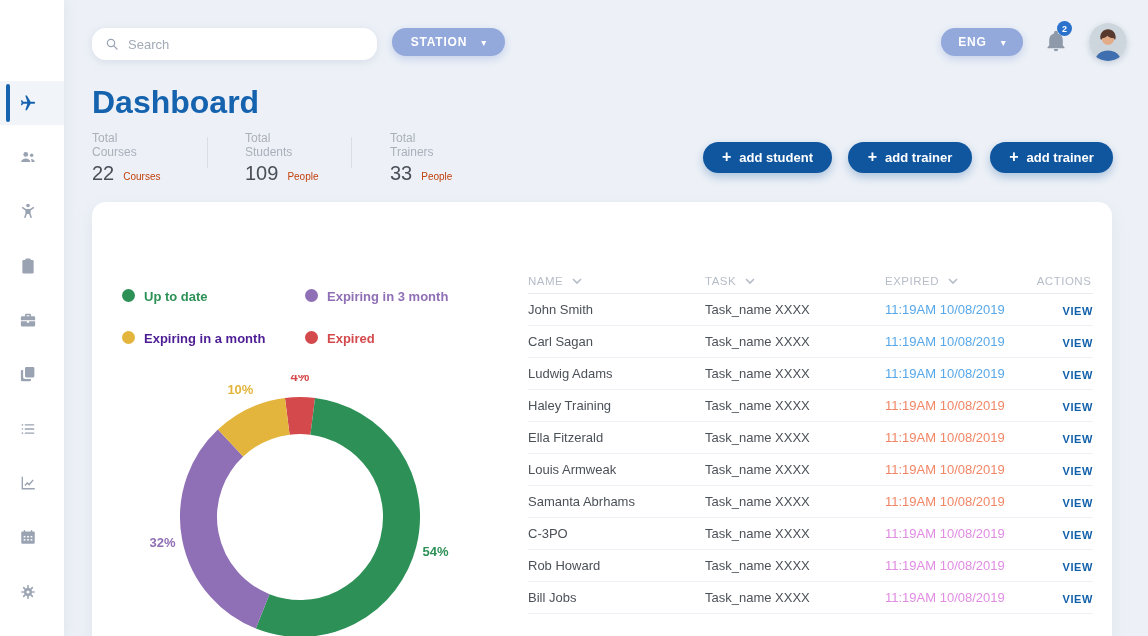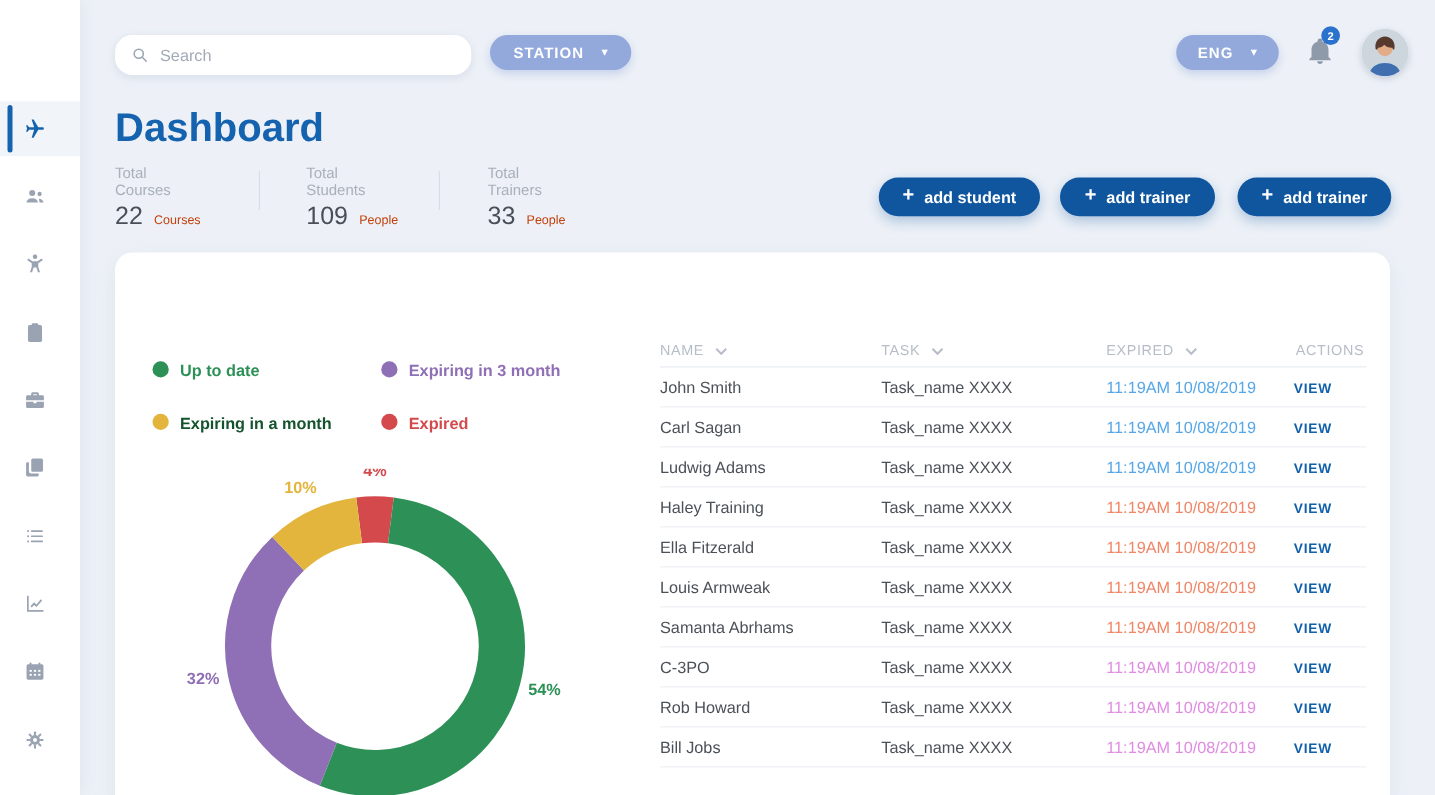--- a/index.html
+++ b/index.html
@@ -67,21 +67,21 @@
   
   .table { position:absolute; left:436px; top:66px; width:565px; }
   .thead { display:grid; grid-template-columns:177px 180px 150px 58px; height:26px; align-items:center;
            border-bottom:1px solid #e8ecf1; }
   .th { font-size:11.5px; color:#b6bdc8; letter-spacing:.5px; display:flex; align-items:center; gap:9px; cursor:pointer; }
   .th.actions { justify-content:center; cursor:default; }
   .trow { display:grid; grid-template-columns:177px 180px 150px 58px; height:32px; align-items:center;
           border-bottom:1px solid #eef1f5; }
   .c-name, .c-task { font-size:13px; color:#4b5158; }
   .c-exp { font-size:13px; }
-  .c-act { text-align:left; }
+  .c-act { text-align:right; }
   .view { font-size:11px; font-weight:bold; color:#1160ab; letter-spacing:.6px; cursor:pointer; }
 </style>
 </head>
 <body>
 
 <div class="screen">
 
   <nav class="sidebar">
     <div class="side-item active" style="top:81px">
       <span class="ic">
@@ -272,21 +272,21 @@
     <div class="legend-item" style="left:30px;top:87px">
       <span class="legend-dot" style="background: rgb(45, 145, 87);"></span>
       <span class="legend-label" style="color: rgb(45, 145, 87);">Up to date</span>
     </div>
     <div class="legend-item" style="left:213px;top:87px">
       <span class="legend-dot" style="background: rgb(143, 111, 181);"></span>
       <span class="legend-label" style="color: rgb(143, 111, 181);">Expiring in 3 month</span>
     </div>
     <div class="legend-item" style="left:30px;top:129px">
       <span class="legend-dot" style="background: rgb(227, 181, 61);"></span>
-      <span class="legend-label" style="color: #14532d;">Expiring in a month</span>
+      <span class="legend-label" style="color: #4c1d95;">Expiring in a month</span>
     </div>
     <div class="legend-item" style="left:213px;top:129px">
       <span class="legend-dot" style="background: rgb(212, 73, 76);"></span>
       <span class="legend-label" style="color: rgb(212, 73, 76);">Expired</span>
     </div>
 
     <svg id="donut" class="donut-svg" width="360" height="261" viewBox="0 0 360 261">
         <path d="M 167.28 41.30 A 101.5 101.5 0 0 1 192.72 41.30" fill="none" stroke="#D4494C" stroke-width="37"></path>
         <text x="180.0" y="6.0" text-anchor="middle" fill="#D4494C" class="donut-label">4%</text>
         <path d="M 192.72 41.30 A 101.5 101.5 0 1 1 142.64 236.37" fill="none" stroke="#2D9157" stroke-width="37"></path>

